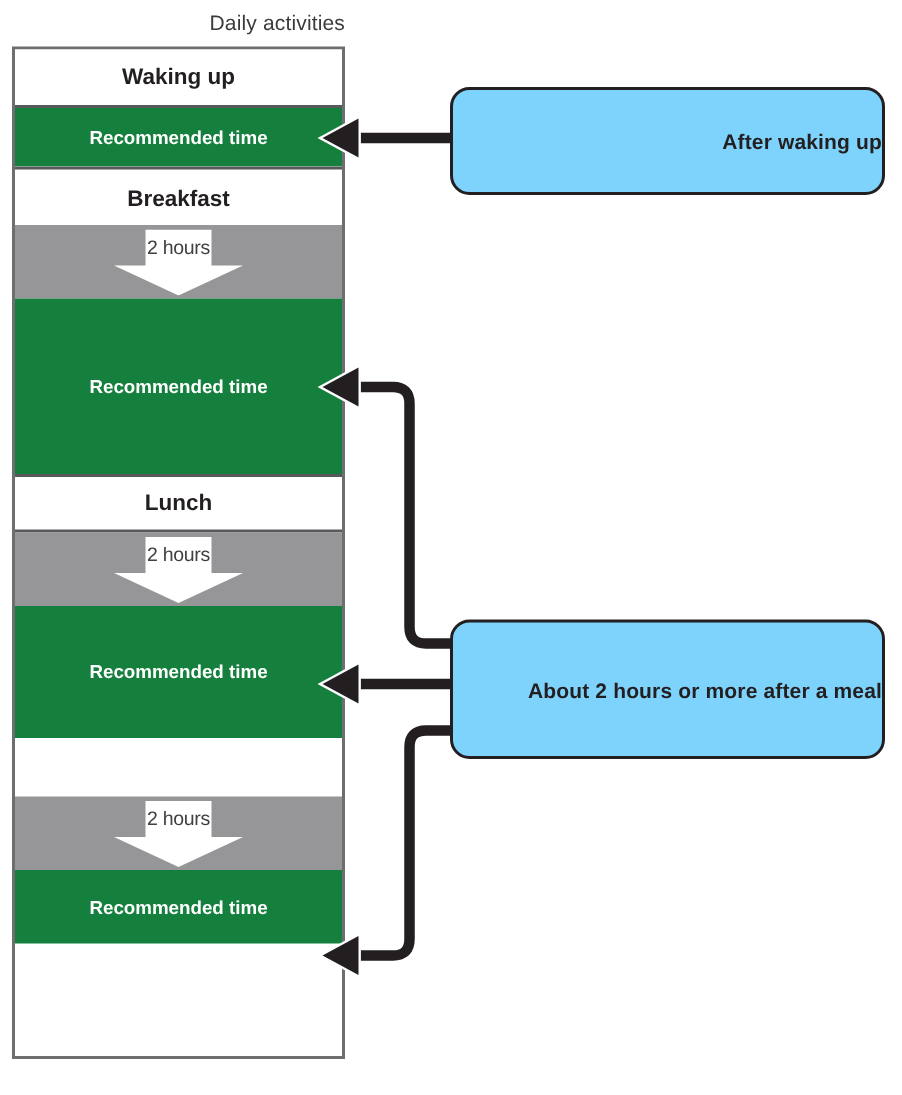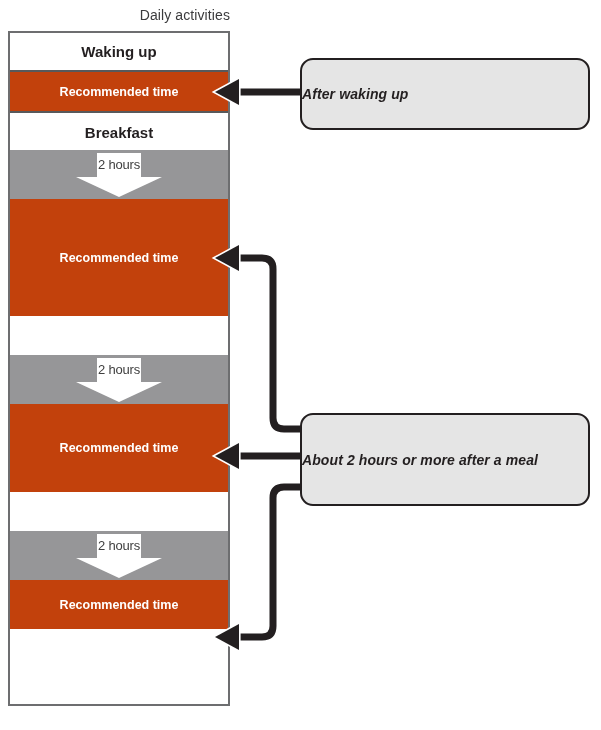--- a/index.html
+++ b/index.html
@@ -68,21 +68,21 @@
     border-top: 2px solid #58595b;
     border-bottom: 2px solid #58595b;
   }
   .band-activity:first-child { border-top: none; }
   .band-activity .band-label {
     font-size: 15px;
     font-weight: bold;
     color: #231f20;
   }
   .band-recommended {
-    background: #c2410c;
+    background: #15803d;
   }
   .band-recommended .band-label {
     font-size: 12.5px;
     font-weight: bold;
     color: #ffffff;
   }
   .band-wait {
     background: #969698;
   }
 
@@ -108,28 +108,27 @@
     font-weight: 400;
     color: #404040;
     line-height: 17px;
     letter-spacing: -0.2px;
   }
 
   
   .callout {
     position: absolute;
     box-sizing: border-box;
-    background: #e5e5e5;
+    background: #7dd3fc;
     border: 2.5px solid #231f20;
     border-radius: 13px;
     display: flex;
     align-items: center;
-    justify-content: flex-start;
+    justify-content: flex-end;
     z-index: 4;
-    font-style: italic;
   }
   .callout-text {
     font-size: 14px;
     font-weight: bold;
     color: #231f20;
     text-align: center;
     letter-spacing: 0.1px;
   }
   #callout-waking {
     left: 300px;
@@ -176,20 +175,23 @@
           <div class="wait-arrow">
             <svg class="arrow-shape" viewBox="0 0 86 44" width="86" height="44">
               <path d="M 21 0 L 65 0 L 65 24 L 86 24 L 43 44 L 0 24 L 21 24 Z" fill="#ffffff"></path>
             </svg>
             <div class="arrow-text">2 hours</div>
           </div>
         </div>
         <div class="band band-recommended" style="top: 166px; height: 117px;">
           <span class="band-label">Recommended time</span>
         </div>
+        <div class="band band-activity" style="top: 283px; height: 39px;">
+          <span class="band-label">Lunch</span>
+        </div>
         <div class="band band-wait" style="top: 322px; height: 49px;">
           <div class="wait-arrow">
             <svg class="arrow-shape" viewBox="0 0 86 44" width="86" height="44">
               <path d="M 21 0 L 65 0 L 65 24 L 86 24 L 43 44 L 0 24 L 21 24 Z" fill="#ffffff"></path>
             </svg>
             <div class="arrow-text">2 hours</div>
           </div>
         </div>
         <div class="band band-recommended" style="top: 371px; height: 88px;">
           <span class="band-label">Recommended time</span>

